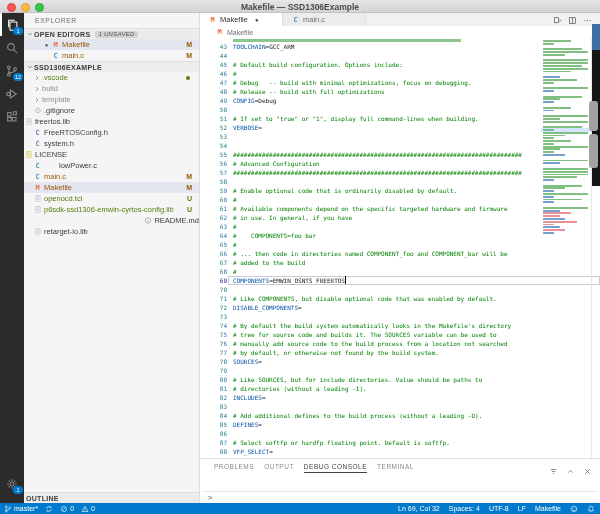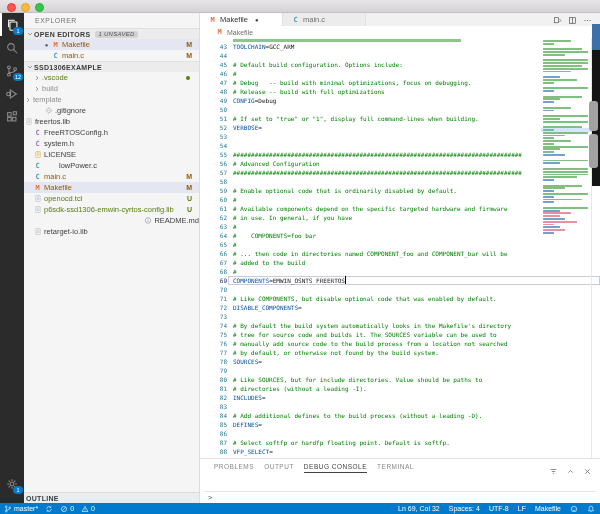--- a/index.html
+++ b/index.html
@@ -87,20 +87,21 @@
 </head>
 <body>
 
 <div class="window">
   <div class="titlebar">
     <div class="traffic">
       <span class="tl red"></span>
       <span class="tl yel"></span>
       <span class="tl grn"></span>
     </div>
+    <div class="wtitle">Makefile — SSD1306Example</div>
   </div>
 
   <div class="body">
     <div class="activitybar" id="activitybar">
         <div class="ab-item active">
           <svg viewBox="0 0 16 16" fill="none" stroke="currentColor" stroke-width="1.2">
             <rect x="4.5" y="4.5" width="8" height="9.5" rx="1"></rect>
             <path d="M3 10.5V2.5h7"></path>
           </svg>
           <span class="ab-badge">1</span>
@@ -183,29 +184,29 @@
             <span class="dotb"></span>
           </div>
           <div class="row" style="padding-left: 9px;">
             <span class="chev">
               <svg viewBox="0 0 16 16" fill="none" stroke="currentColor" stroke-width="1.2">
                 <path d="M6 4l4 4-4 4"></path>
               </svg>
             </span>
             <span class="c-ign" style="margin-left:1px">build</span>
           </div>
-          <div class="row" style="">
+          <div class="row" style="padding-left: 9px;">
             <span class="chev">
               <svg viewBox="0 0 16 16" fill="none" stroke="currentColor" stroke-width="1.2">
                 <path d="M6 4l4 4-4 4"></path>
               </svg>
             </span>
             <span class="c-ign" style="margin-left:1px">template</span>
           </div>
-          <div class="row" style="padding-left: 20px;">
+          <div class="row" style="padding-left: 9px;">
             <span class="fi" style="color:#8A8F98"><svg viewBox="0 0 16 16" fill="none" stroke="currentColor" stroke-width="1.2">
                 <rect x="4" y="4" width="8" height="8" transform="rotate(45 8 8)"></rect>
                 <circle cx="8" cy="8" r="1" fill="currentColor" stroke="none"></circle>
               </svg></span>
             <span class="" style="margin-left:2px">.gitignore</span>
           </div>
           <div class="row" style="">
             <span class="fi" style="color:#B9BEC4"><svg viewBox="0 0 16 16" fill="none" stroke="currentColor" stroke-width="1.2">
                 <rect x="3.5" y="2" width="9" height="12" rx="1"></rect>
                 <path d="M5.5 5h5M5.5 7.5h5M5.5 10h5"></path>
@@ -213,21 +214,21 @@
             <span class="" style="margin-left:2px">freertos.lib</span>
           </div>
           <div class="row" style="padding-left: 9px;">
             <span class="fi" style="color:#A074C4">C</span>
             <span class="" style="margin-left:2px">FreeRTOSConfig.h</span>
           </div>
           <div class="row" style="padding-left: 9px;">
             <span class="fi" style="color:#A074C4">C</span>
             <span class="" style="margin-left:2px">system.h</span>
           </div>
-          <div class="row" style="padding-left: 9px;">
+          <div class="row" style="">
             <span class="fi" style="color:#D7BA31"><svg viewBox="0 0 16 16" fill="none" stroke="currentColor" stroke-width="1.2">
                 <rect x="3.5" y="2" width="9" height="12" rx="1"></rect>
                 <path d="M5.5 5h5M5.5 7.5h5M5.5 10h3"></path>
               </svg></span>
             <span class="" style="margin-left:2px">LICENSE</span>
           </div>
           <div class="row" style="padding-left: 9px;">
             <span class="fi" style="color:#519ABA">C</span>
             <span class="" style="margin-left:17px">lowPower.c</span>
           </div>

